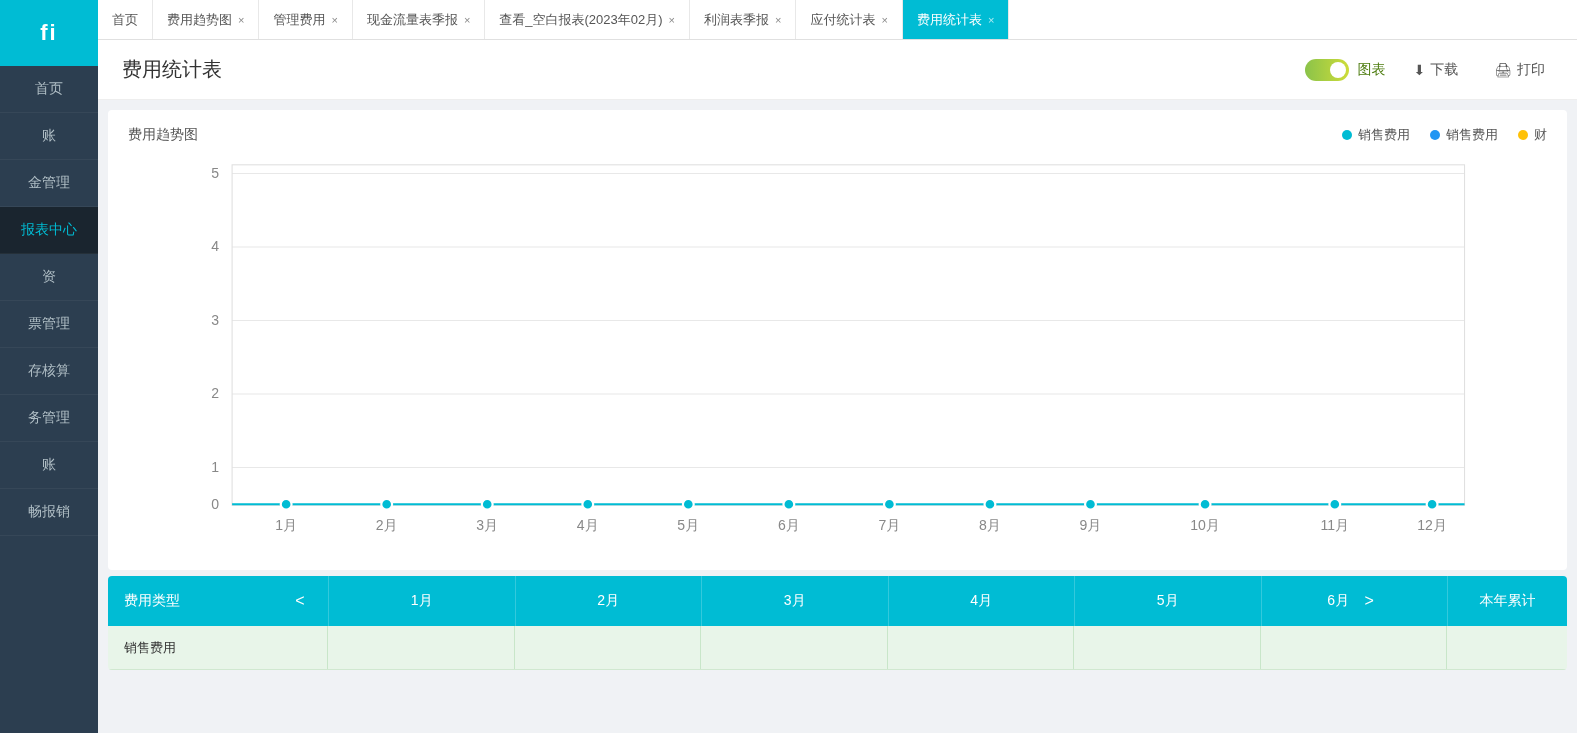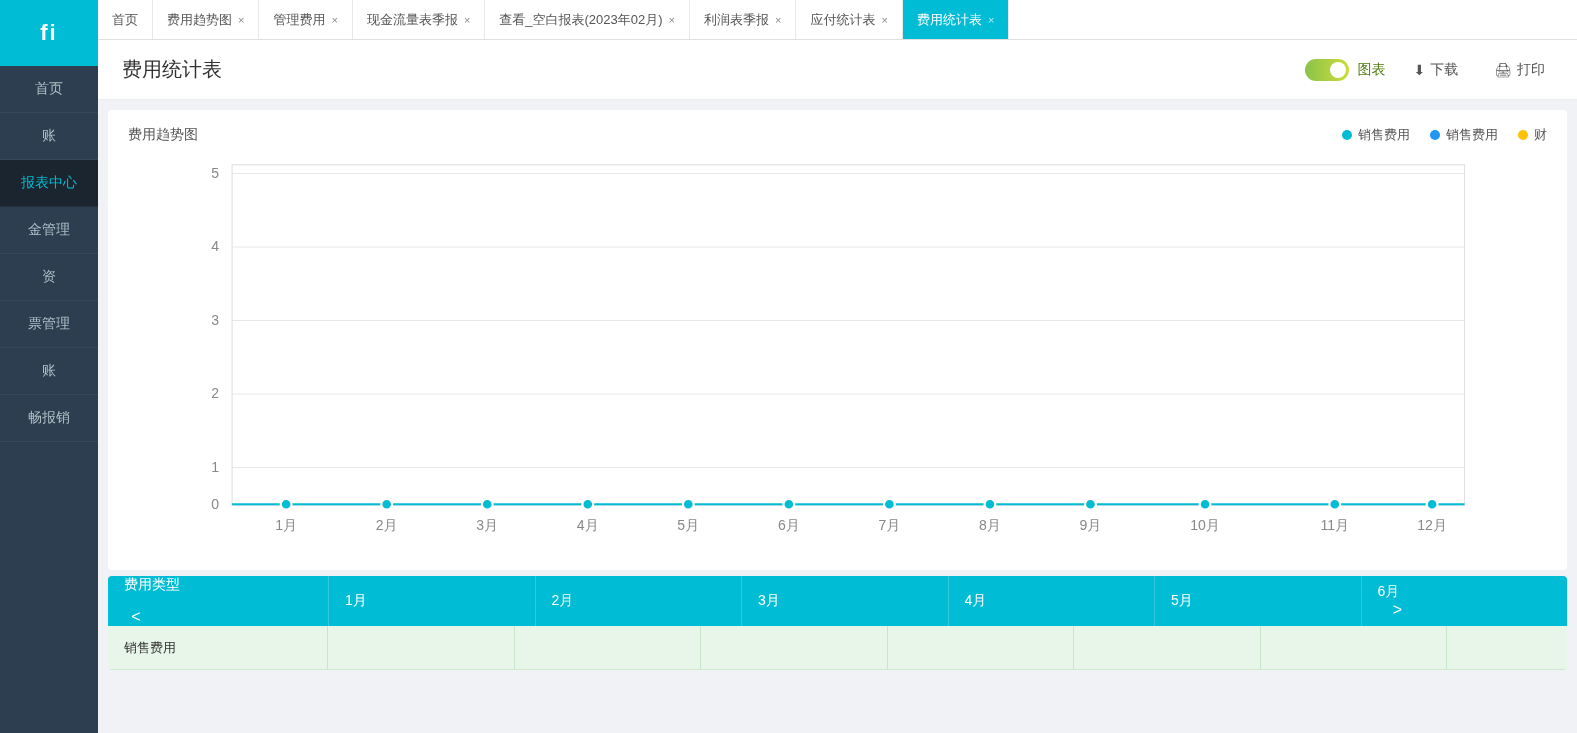--- a/index.html
+++ b/index.html
@@ -191,26 +191,25 @@
     .table-header {
       background: #00bcd4;
       display: flex;
       align-items: center;
       height: 50px;
     }
     .th-cell {
       color: white;
       font-size: 14px;
       font-weight: 500;
-      padding: 0 16px;
-      display: flex;
-      align-items: flex-start;
+      padding: 12px 16px;
+      display: flex;
+      align-items: center;
       justify-content: center;
       height: 100%;
-      flex-direction: column;
     }
     .th-type {
       width: 220px;
       justify-content: space-between;
       flex-shrink: 0;
     }
     .th-month {
       flex: 1;
       border-left: 1px solid rgba(255,255,255,0.2);
     }
@@ -261,24 +260,26 @@
   </style>
 </head>
 <body>
 
 <div class="app-container">
 
   <div class="sidebar">
     <div class="sidebar-logo">fi</div>
     <div class="sidebar-item">首页</div>
     <div class="sidebar-item">账</div>
+    <div class="sidebar-item">金管理</div>
     <div class="sidebar-item active">报表中心</div>
-    <div class="sidebar-item">金管理</div>
     <div class="sidebar-item">资</div>
     <div class="sidebar-item">票管理</div>
+    <div class="sidebar-item">存核算</div>
+    <div class="sidebar-item">务管理</div>
     <div class="sidebar-item">账</div>
     <div class="sidebar-item">畅报销</div>
   </div>
 
   <div class="main-area">
 
     <div class="tab-bar">
       <div class="tab-item">
         <span>首页</span>
       </div>
@@ -421,20 +422,23 @@
           <div class="th-cell th-month">
             <span>4月</span>
           </div>
           <div class="th-cell th-month">
             <span>5月</span>
           </div>
           <div class="th-cell th-month">
             <span>6月</span>
             <span class="th-nav" style="margin-left:8px;">&gt;</span>
           </div>
+          <div class="th-cell th-total">
+            <span>本年累计</span>
+          </div>
         </div>
         <div class="table-row-data">
           <div class="td-cell td-type">
             <span>销售费用</span>
           </div>
           <div class="td-cell td-month"></div>
           <div class="td-cell td-month"></div>
           <div class="td-cell td-month"></div>
           <div class="td-cell td-month"></div>
           <div class="td-cell td-month"></div>

